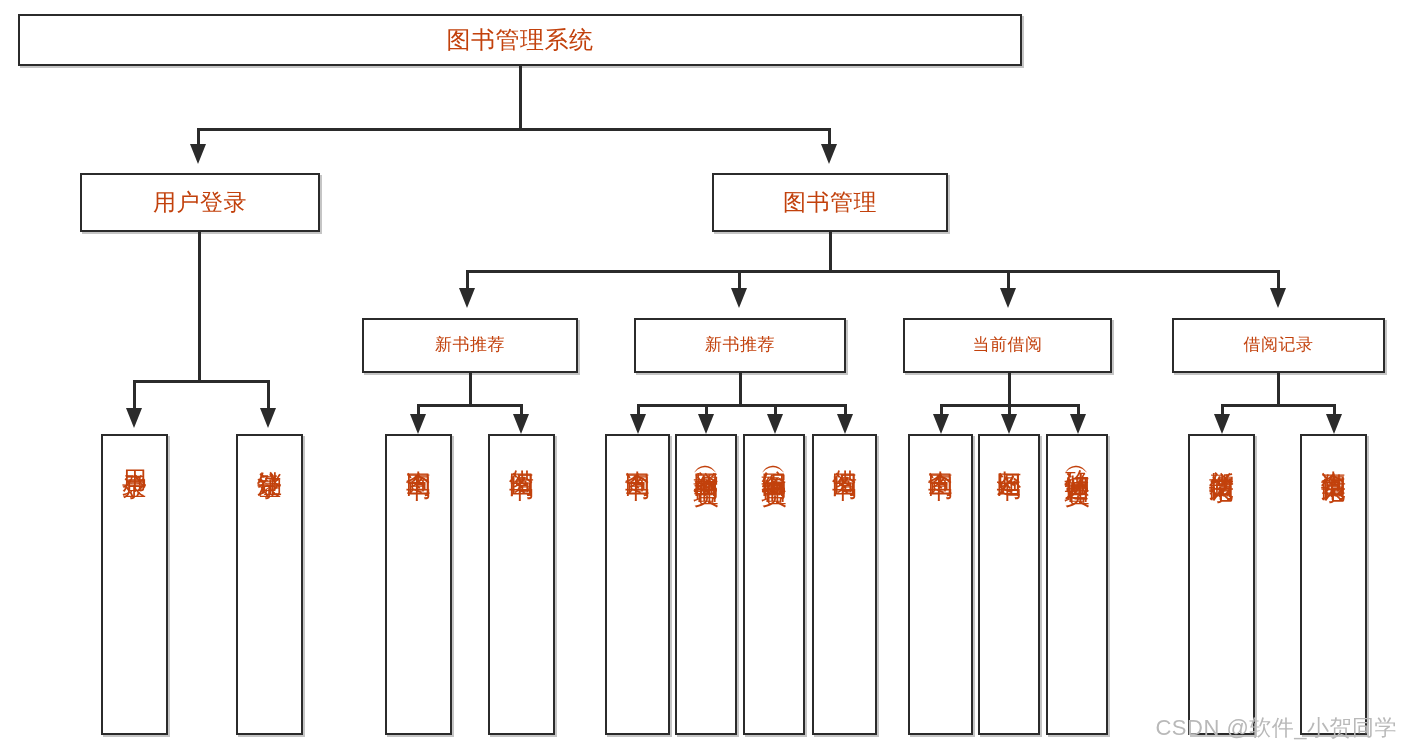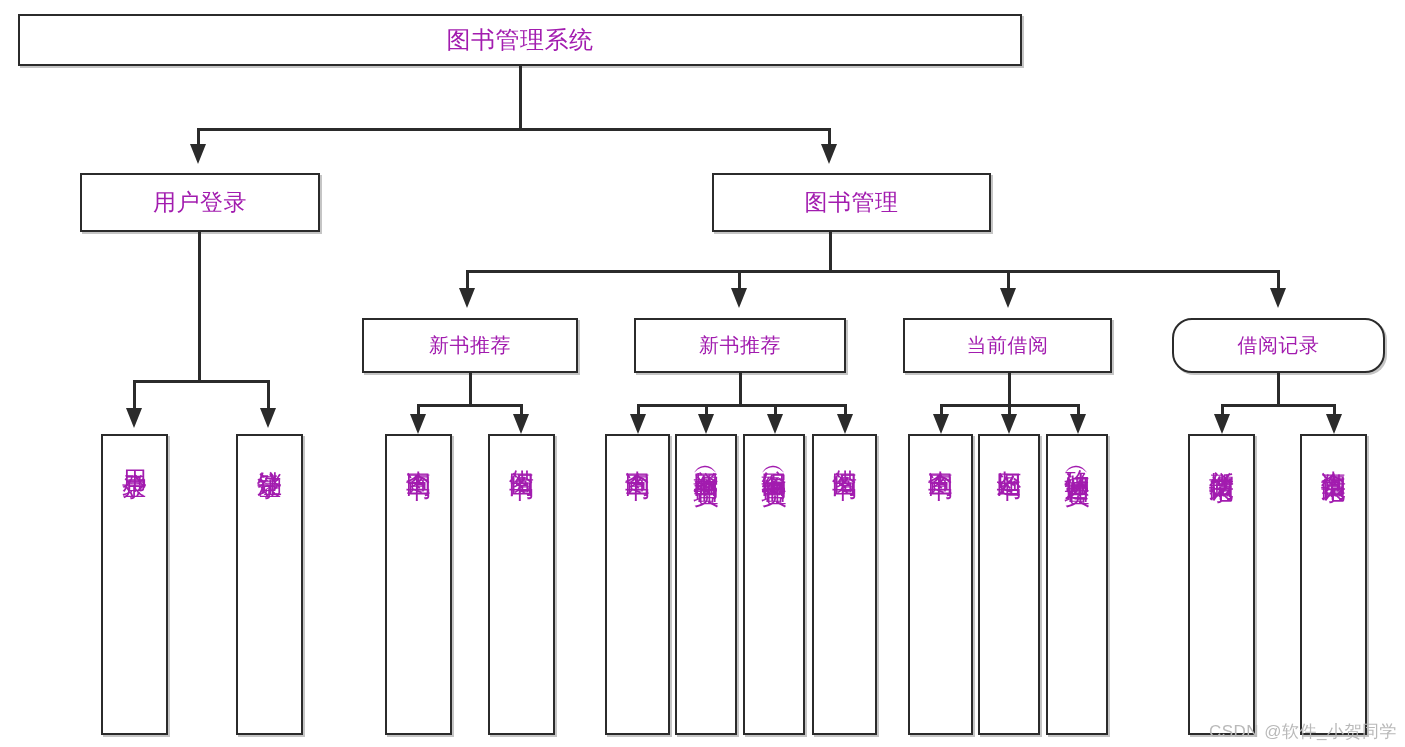--- a/index.html
+++ b/index.html
@@ -21,38 +21,38 @@
   
   .node {
     position: absolute;
     box-sizing: border-box;
     background: #ffffff;
     border: 2.5px solid #2b2b2b;
     box-shadow: 2px 2px 0 rgba(150,150,150,0.55);
     display: flex;
     align-items: center;
     justify-content: center;
-    color: #a21caf;
+    color: #c2410c;
     letter-spacing: 0.5px;
   }
   .node .label {
     display: block;
     text-align: center;
     line-height: 1.18;
     white-space: pre-line;
   }
   
   .node.horiz .label {
     font-size: 23px;
   }
   .node.root .label {
     font-size: 24px;
   }
   .node.lvl3 .label {
-    font-size: 20px;
+    font-size: 17px;
   }
   
   .node.leaf {
     align-items: flex-start;
     justify-content: center;
     padding-top: 14px;
   }
   .node.leaf .label {
     writing-mode: vertical-rl;
     text-orientation: upright;
@@ -75,21 +75,21 @@
     height: 0;
     border-left: 8px solid transparent;
     border-right: 8px solid transparent;
     border-top: 20px solid #2b2b2b;
   }
   
   #watermark {
     position: absolute;
     right: 8px;
     bottom: 4px;
-    font-size: 17px;
+    font-size: 22px;
     color: #b9b9b9;
     letter-spacing: 0.5px;
     white-space: nowrap;
     user-select: none;
   }
 </style>
 </head>
 <body>
 
 <div id="canvas">
@@ -104,21 +104,21 @@
 
   <div class="conn v" style="left:197px; top:128px; width:3px; height:18px;"></div>
   <div class="conn v" style="left:828px; top:128px; width:3px; height:18px;"></div>
   <div class="arrow" style="left:190px; top:144px;"></div>
   <div class="arrow" style="left:821px; top:144px;"></div>
 
   <div class="node horiz" style="left:80px; top:173px; width:240px; height:59px;">
     <span class="label">用户登录</span>
   </div>
 
-  <div class="node horiz" style="left:712px; top:173px; width:279px; height:59px;">
+  <div class="node horiz" style="left:712px; top:173px; width:236px; height:59px;">
     <span class="label">图书管理</span>
   </div>
 
   <div class="conn v" style="left:198px; top:232px; width:3px; height:148px;"></div>
   <div class="conn h" style="left:133px; top:380px; width:137px; height:3px;"></div>
   <div class="conn v" style="left:133px; top:380px; width:3px; height:30px;"></div>
   <div class="conn v" style="left:267px; top:380px; width:3px; height:30px;"></div>
   <div class="arrow" style="left:126px; top:408px;"></div>
   <div class="arrow" style="left:260px; top:408px;"></div>
 
@@ -135,21 +135,21 @@
 
   <div class="node lvl3" style="left:362px; top:318px; width:216px; height:55px;">
     <span class="label">新书推荐</span>
   </div>
   <div class="node lvl3" style="left:634px; top:318px; width:212px; height:55px;">
     <span class="label">新书推荐</span>
   </div>
   <div class="node lvl3" style="left:903px; top:318px; width:209px; height:55px;">
     <span class="label">当前借阅</span>
   </div>
-  <div class="node lvl3" style="left:1172px; top:318px; width:213px; height:55px;border-radius:20px;">
+  <div class="node lvl3" style="left:1172px; top:318px; width:213px; height:55px;">
     <span class="label">借阅记录</span>
   </div>
 
   <div class="conn v" style="left:469px; top:373px; width:3px; height:31px;"></div>
   <div class="conn h" style="left:417px; top:404px; width:106px; height:3px;"></div>
   <div class="conn v" style="left:417px; top:404px; width:3px; height:14px;"></div>
   <div class="conn v" style="left:520px; top:404px; width:3px; height:14px;"></div>
   <div class="arrow" style="left:410px; top:414px;"></div>
   <div class="arrow" style="left:513px; top:414px;"></div>
 

